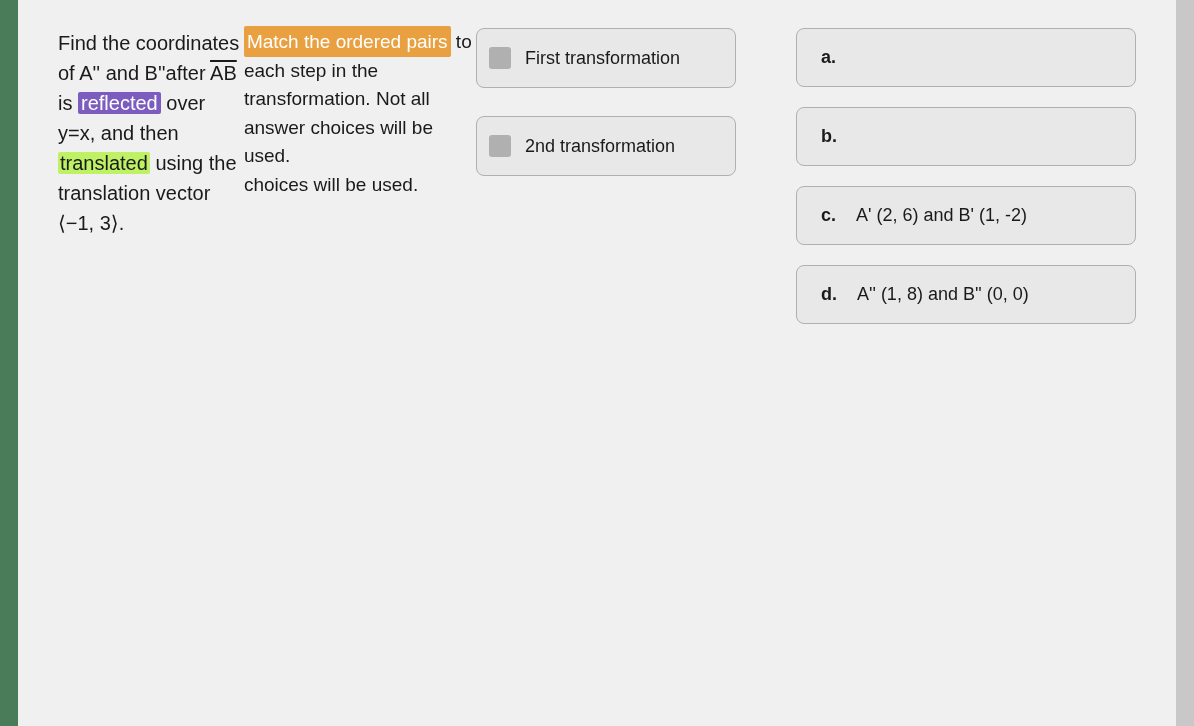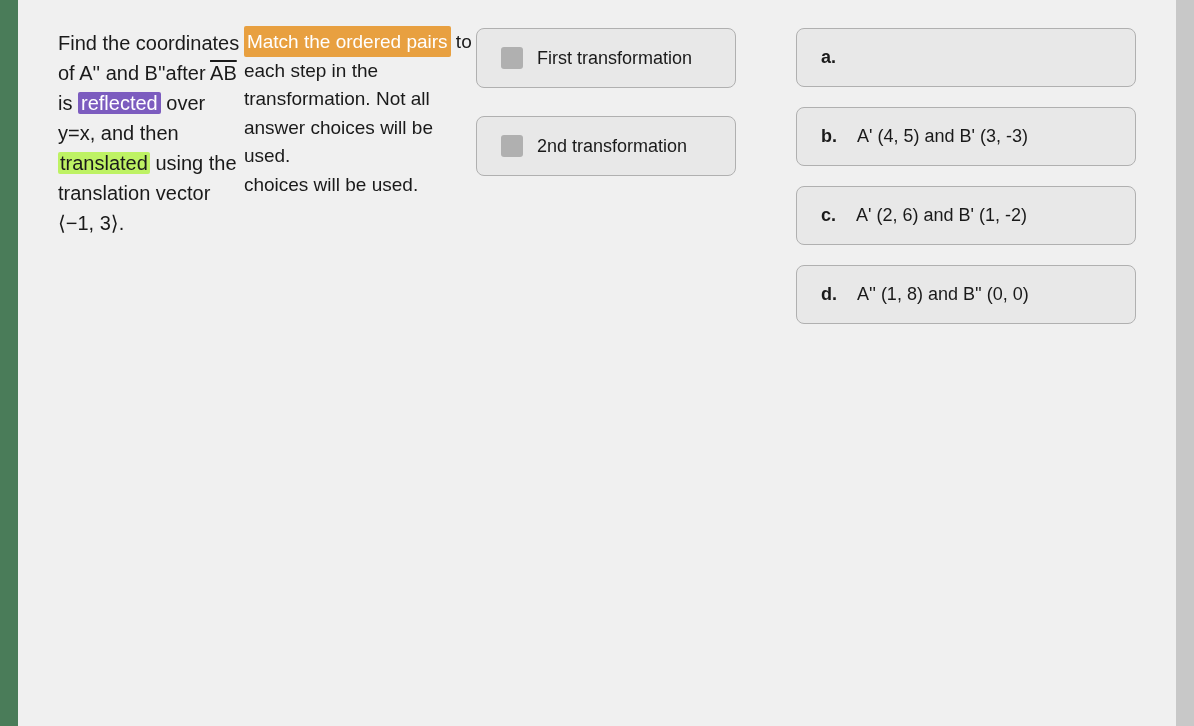--- a/index.html
+++ b/index.html
@@ -78,20 +78,21 @@
       border-radius: 8px;
       padding: 18px 24px;
       display: flex;
       align-items: center;
       gap: 14px;
       font-size: 18px;
       color: #1a1a1a;
     }
     .match-box-left {
       min-width: 240px;
+      padding-left: 12px;
     }
     .match-box-right {
       min-width: 300px;
     }
     .drag-handle {
       width: 22px;
       height: 22px;
       background: #b0b0b0;
       border-radius: 3px;
       flex-shrink: 0;
@@ -134,21 +135,20 @@
         <span>2nd transformation</span>
       </div>
     </div>
 
     <div class="right-column">
       <div class="match-box match-box-right">
         <span class="answer-label">a.</span>
       </div>
       <div class="match-box match-box-right">
         <span class="answer-label">b.</span>
-        <span>A' (4, 5) and B' (3, -3)</span>
       </div>
       <div class="match-box match-box-right">
         <span class="answer-label">c.</span>
         <span>A' (2, 6) and B' (1, -2)</span>
       </div>
       <div class="match-box match-box-right">
         <span class="answer-label">d.</span>
         <span>A'' (1, 8) and B'' (0, 0)</span>
       </div>
     </div>

